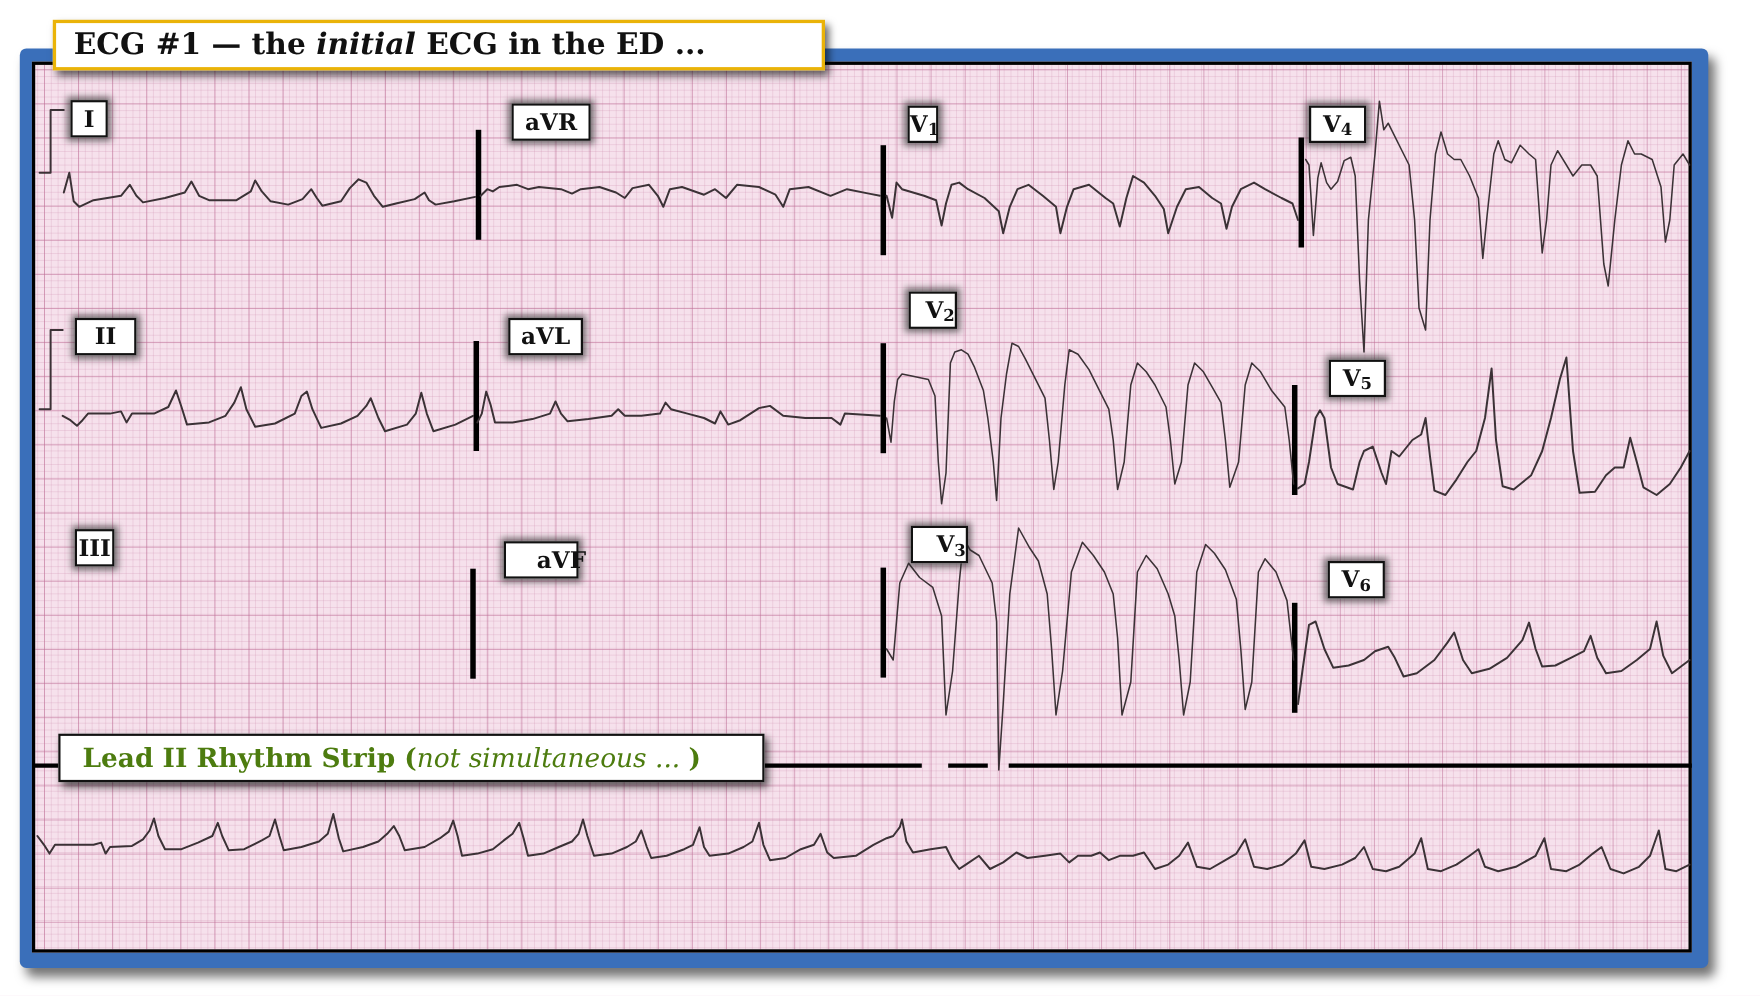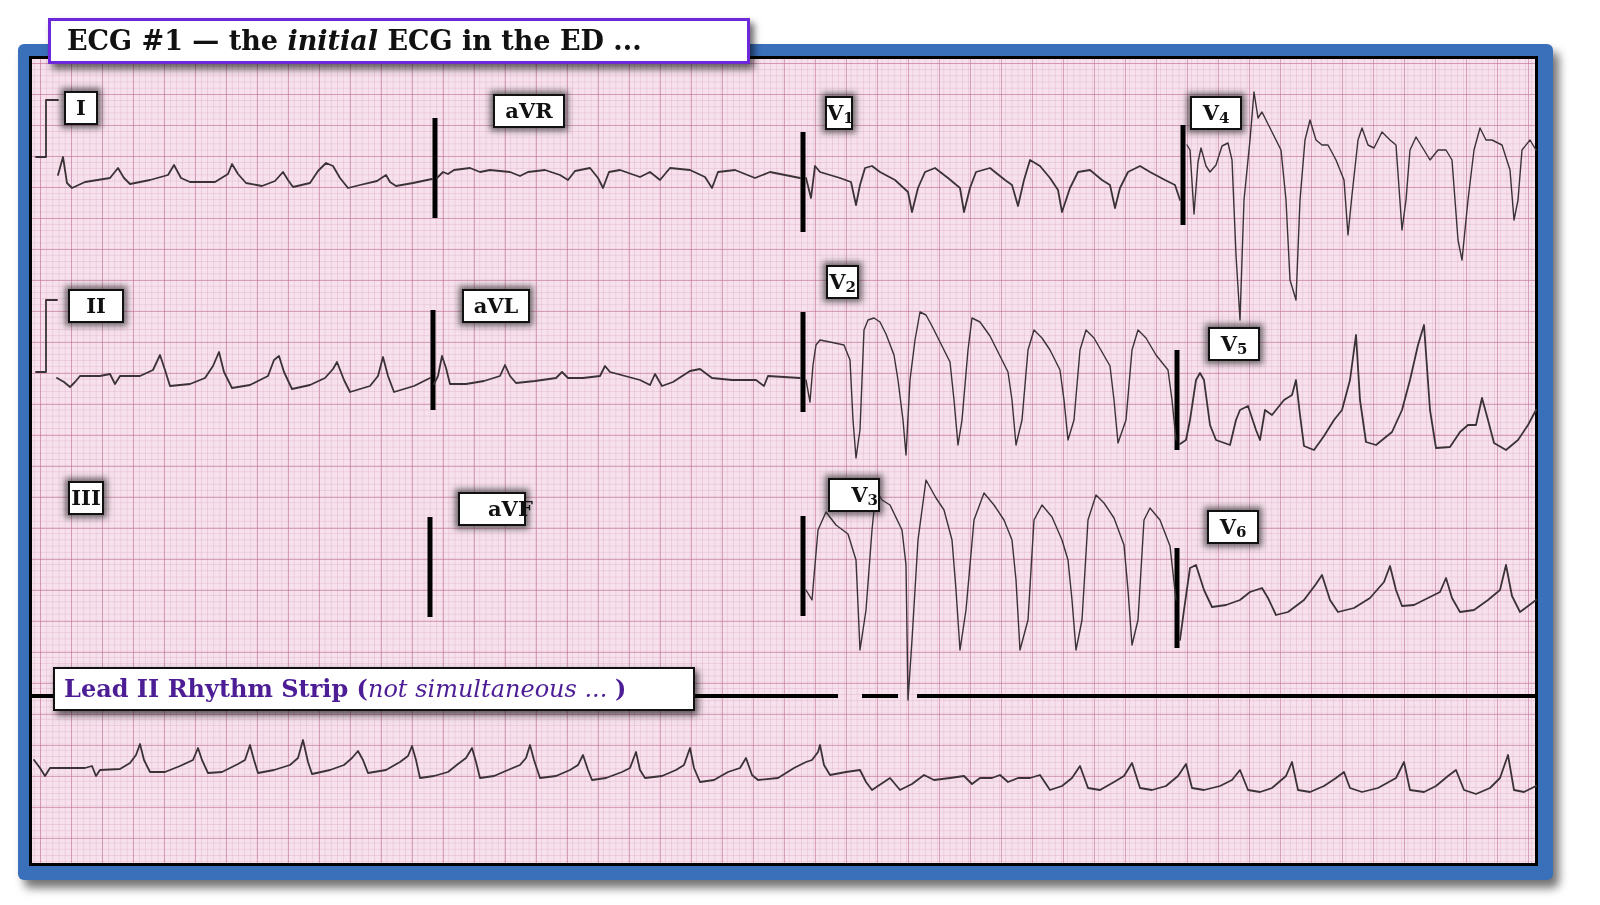--- a/index.html
+++ b/index.html
@@ -17,39 +17,39 @@
       linear-gradient(to right, rgba(190,110,150,0.55) 1px, transparent 1px),
       linear-gradient(to bottom, rgba(190,110,150,0.55) 1px, transparent 1px),
       linear-gradient(to right, rgba(210,150,180,0.28) 1px, transparent 1px),
       linear-gradient(to bottom, rgba(210,150,180,0.28) 1px, transparent 1px);
     background-size: 31px 31px, 31px 31px, 6.2px 6.2px, 6.2px 6.2px;
     background-position: 8px 4px, 8px 4px, 8px 4px, 8px 4px;
   }
   .traces { position:absolute; left:0; top:0; width:1600px; height:905px; pointer-events:none; }
   .title-box {
     position:absolute; left:48px; top:18px; width:702px; height:46px;
-    background:#fff; border:3px solid #6d28d9; box-sizing:border-box;
+    background:#fff; border:3px solid #eab308; box-sizing:border-box;
     box-shadow: 4px 5px 7px rgba(0,0,0,0.6);
     font-family:"DejaVu Serif", serif; font-weight:bold; font-size:27px; color:#111;
     padding-left:16px; line-height:40px; white-space:nowrap;
   }
   .title-box i { font-weight:bold; }
   .lead-label {
     position:absolute; background:#fff; border:2px solid #111; box-sizing:border-box;
     box-shadow: 0 0 6px 3px rgba(40,40,40,0.65);
     font-family:"DejaVu Serif", serif; font-weight:bold; font-size:21px; color:#111;
     text-align:center; line-height:30px; height:34px;
   }
   .lead-label sub { font-size:15px; vertical-align:-3px; }
   .rhythm-box {
     position:absolute; left:53px; top:667px; width:642px; height:44px;
     background:#fff; border:2px solid #111; box-sizing:border-box;
     box-shadow: 3px 4px 7px rgba(0,0,0,0.65);
-    font-family:"DejaVu Serif", serif; font-size:24px; color:#4c1d95;
-    padding-left:9px; line-height:40px; white-space:nowrap;
+    font-family:"DejaVu Serif", serif; font-size:24px; color:#4d7c0f;
+    padding-left:20px; line-height:40px; white-space:nowrap;
   }
   .rhythm-box b { font-weight:bold; }
   .rhythm-box i { font-weight:normal; font-style:italic; }
 </style>
 </head>
 <body>
 
 <div class="frame"></div>
 <div class="paper"></div>
 
@@ -85,26 +85,26 @@
       <path d="M34 760 L40 768 L45 776 L50 768 L70 768 L85 768 L92 766 L96 776 L100 770 L120 769 L130 763 L136 755 L140 744 L144 760 L150 772 L165 772 L180 766 L193 760 L198 748 L202 760 L208 773 L222 772 L238 764 L245 760 L250 745 L254 760 L258 773 L274 770 L290 765 L298 758 L303 740 L308 762 L312 774 L330 770 L344 765 L352 758 L358 751 L363 760 L368 773 L386 770 L400 762 L408 756 L412 746 L416 760 L420 778 L434 776 L448 772 L458 764 L466 758 L472 748 L476 762 L480 778 L494 776 L508 770 L520 765 L526 758 L530 745 L534 760 L540 778 L556 776 L570 770 L578 765 L583 755 L588 770 L592 780 L606 778 L622 772 L630 768 L636 752 L640 770 L645 778 L662 776 L676 770 L684 765 L690 748 L694 768 L700 782 L714 780 L728 772 L740 768 L746 758 L752 775 L758 780 L778 778 L794 768 L806 762 L812 760 L818 752 L820 745 L824 765 L830 775 L846 772 L860 770 L866 782 L872 790 L878 786 L890 778 L900 790 L912 784 L924 775 L934 780 L950 778 L964 776 L972 784 L980 778 L992 778 L1000 775 L1008 782 L1018 778 L1030 778 L1040 775 L1050 790 L1062 786 L1072 778 L1080 766 L1088 788 L1100 790 L1114 782 L1124 776 L1132 763 L1140 788 L1152 790 L1166 786 L1178 776 L1186 764 L1192 788 L1204 790 L1220 786 L1232 780 L1240 770 L1248 790 L1260 792 L1272 788 L1286 776 L1292 762 L1298 790 L1310 792 L1324 786 L1336 778 L1344 772 L1350 788 L1362 792 L1378 788 L1396 778 L1404 762 L1410 790 L1424 792 L1436 786 L1448 776 L1456 770 L1464 790 L1476 794 L1490 788 L1500 778 L1508 755 L1514 790 L1524 792 L1536 786 "></path>
     </g>
 </svg>
 
 <div class="title-box">
   <span>ECG #1 — the </span><i>initial</i><span> ECG in the ED ...</span>
 </div>
 
 <div id="labels">
     <div class="lead-label" style="left: 64px; top: 91px; width: 34px;"><span>I</span></div>
-    <div class="lead-label" style="left: 465px; top: 94px; width: 72px; margin-left: 28px;"><span>aVR</span></div>
+    <div class="lead-label" style="left: 465px; top: 94px; width: 72px;"><span>aVR</span></div>
     <div class="lead-label" style="left: 825px; top: 96px; width: 28px;"><span>V</span><sub>1</sub></div>
     <div class="lead-label" style="left: 1190px; top: 96px; width: 52px;"><span>V</span><sub>4</sub></div>
     <div class="lead-label" style="left: 68px; top: 289px; width: 56px;"><span>II</span></div>
     <div class="lead-label" style="left: 462px; top: 289px; width: 68px;"><span>aVL</span></div>
-    <div class="lead-label" style="left: 826px; top: 265px; width: 33px;"><span>V</span><sub>2</sub></div>
+    <div class="lead-label" style="left: 826px; top: 265px; width: 44px; text-align: right;"><span>V</span><sub>2</sub></div>
     <div class="lead-label" style="left: 1208px; top: 327px; width: 52px;"><span>V</span><sub>5</sub></div>
     <div class="lead-label" style="left: 68px; top: 481px; width: 36px;"><span>III</span></div>
     <div class="lead-label" style="left: 458px; top: 492px; width: 68px; padding-left: 28px;"><span>aVF</span></div>
     <div class="lead-label" style="left: 828px; top: 478px; width: 52px; text-align: right;"><span>V</span><sub>3</sub></div>
     <div class="lead-label" style="left: 1207px; top: 510px; width: 52px;"><span>V</span><sub>6</sub></div>
   </div>
 
 <div class="rhythm-box">
   <b>Lead II Rhythm Strip </b><b>(</b><i>not simultaneous ... </i><b>)</b>
 </div>

